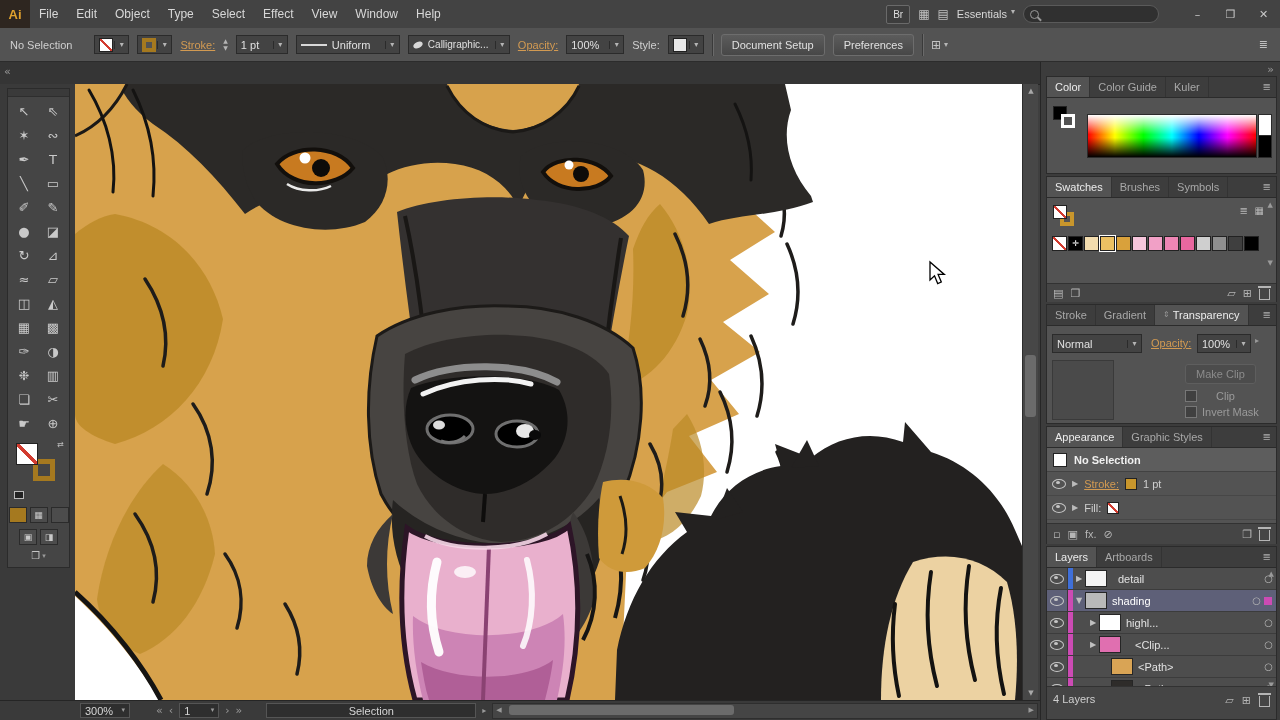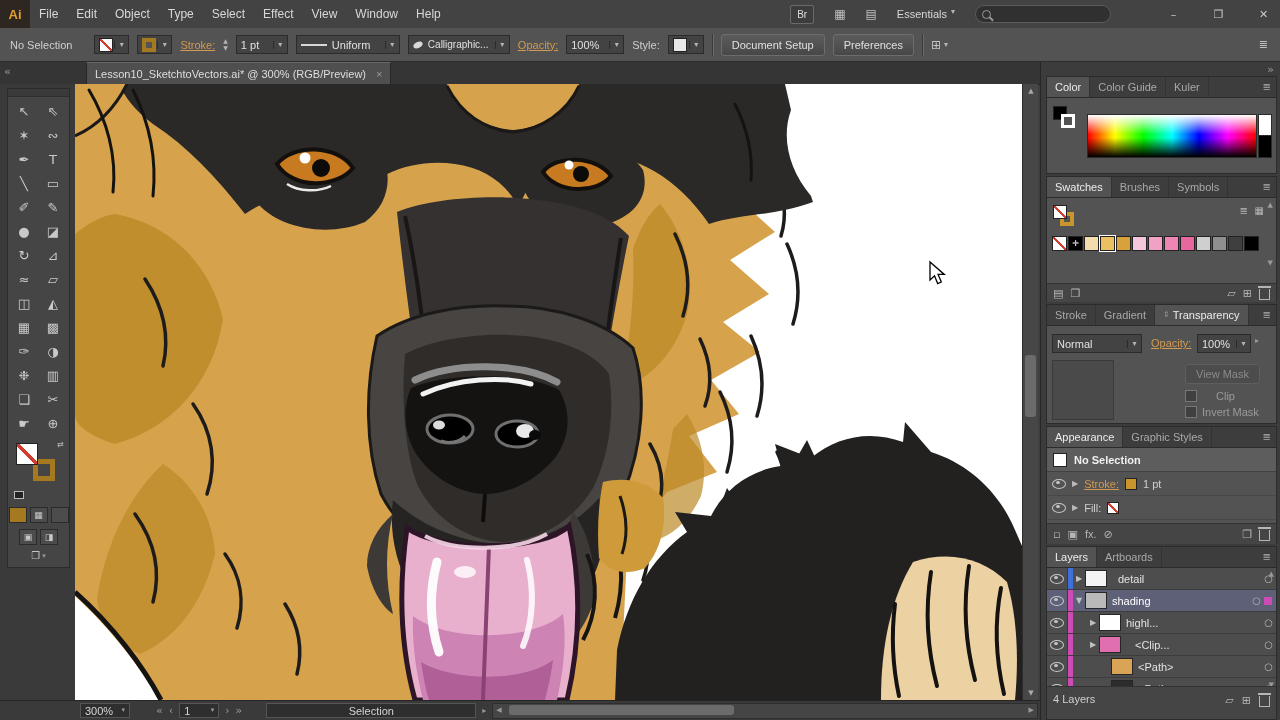--- a/index.html
+++ b/index.html
@@ -6,21 +6,21 @@
   .app{position:relative;width:1280px;height:720px;background:#3f3f3f;overflow:hidden;
        font-family:"Liberation Sans","DejaVu Sans",sans-serif;font-size:11px;color:#cfcfcf}
   .abs{position:absolute}
   .row{display:flex;align-items:center}
   .ic{font-family:"DejaVu Sans",sans-serif;line-height:1}
   .dim{color:#9a9a9a}
   
   #menubar{position:absolute;left:0;top:0;width:1280px;height:28px;background:#434343;border-bottom:1px solid #2a2a2a;display:flex;align-items:center}
   #ai-logo{width:30px;height:28px;background:#2e2620;color:#e0a22e;font-weight:bold;font-size:13px;display:flex;align-items:center;justify-content:center}
   .menu-item{padding:0 9px;font-size:12px;color:#d8d8d8;height:28px;display:flex;align-items:center;cursor:default}
-  #menubar-right{position:absolute;right:4px;top:0;height:28px;display:flex;align-items:center;gap:20px}
+  #menubar-right{position:absolute;right:4px;top:0;height:28px;display:flex;align-items:center;gap:8px}
   #br-btn{width:22px;height:17px;border:1px solid #6a6a6a;background:#3d3d3d;color:#ddd;font-size:10px;display:flex;align-items:center;justify-content:center;border-radius:2px}
   .mb-icon{color:#c0c0c0;font-size:12px}
   #workspace{display:flex;align-items:flex-start;gap:4px;color:#d8d8d8;font-size:11px}
   #searchbox{width:122px;height:16px;background:#303030;border:1px solid #5a5a5a;border-radius:9px;display:flex;align-items:center;padding:0 6px;gap:5px}
   .mag{width:7px;height:7px;border:1.5px solid #9a9a9a;border-radius:50%;position:relative;flex:none}
   .mag::after{content:"";position:absolute;width:5px;height:1.5px;background:#9a9a9a;transform:rotate(45deg);right:-4px;bottom:-2px}
   .wctl{width:25px;height:28px;display:flex;align-items:center;justify-content:center;color:#c9c9c9;font-size:11px}
   
   #controlbar{position:absolute;left:0;top:28px;width:1280px;height:34px;background:#535353;border-bottom:1px solid #2c2c2c;display:flex;align-items:center;padding-left:10px;gap:8px;box-sizing:border-box}
   .ulabel{color:#d29a52;text-decoration:underline}
@@ -154,24 +154,20 @@
     <span class="vsep"></span>
     <div class="row" style="gap:3px">
       <span class="ic" style="font-size:12px;color:#c5c5c5">⊞</span>
       <span class="ic" style="font-size:8px;color:#b5b5b5">▾</span>
     </div>
     <span class="ic" style="margin-left:auto;margin-right:12px;color:#c0c0c0">≣</span>
   </div>
 
   <div id="tabbar">
     <span class="ic abs" style="left:4px;top:4px;color:#9a9a9a">«</span>
-    <div id="doctab">
-      <span>Lesson10_SketchtoVectors.ai* @ 300% (RGB/Preview)</span>
-      <span class="dim">×</span>
-    </div>
   </div>
 
   <div id="toolrail">
     <div id="toolbar">
       <div class="hdr"></div>
       <div id="toolgrid">
         <div class="tool">
             <span class="ic">↖</span>
           </div>
         <div class="tool">
@@ -476,21 +472,21 @@
           <span>Normal</span>
           <span class="caret ic">▾</span>
         </div>
         <span class="abs ulabel" style="left:104px;top:11px">Opacity:</span>
         <div class="dd abs" style="left:150px;top:8px;width:54px">
           <span>100%</span>
           <span class="caret ic">▾</span>
         </div>
         <span class="abs ic dim" style="left:208px;top:11px;font-size:8px">▸</span>
         <div class="abs" style="left:5px;top:34px;width:60px;height:58px;background:#4a4a4a;border:1px solid #3a3a3a"></div>
-        <div class="abs btn" style="left:138px;top:38px;height:18px;color:#8b8b8b;background:#4c4c4c;border-color:#5e5e5e">View Mask</div>
+        <div class="abs btn" style="left:138px;top:38px;height:18px;color:#8b8b8b;background:#4c4c4c;border-color:#5e5e5e">Make Clip</div>
         <div class="abs row" style="left:138px;top:64px;gap:19px">
           <span class="cb"></span>
           <span class="dim">Clip</span>
         </div>
         <div class="abs row" style="left:138px;top:80px;gap:5px">
           <span class="cb"></span>
           <span class="dim">Invert Mask</span>
         </div>
       </div>
     </div>

